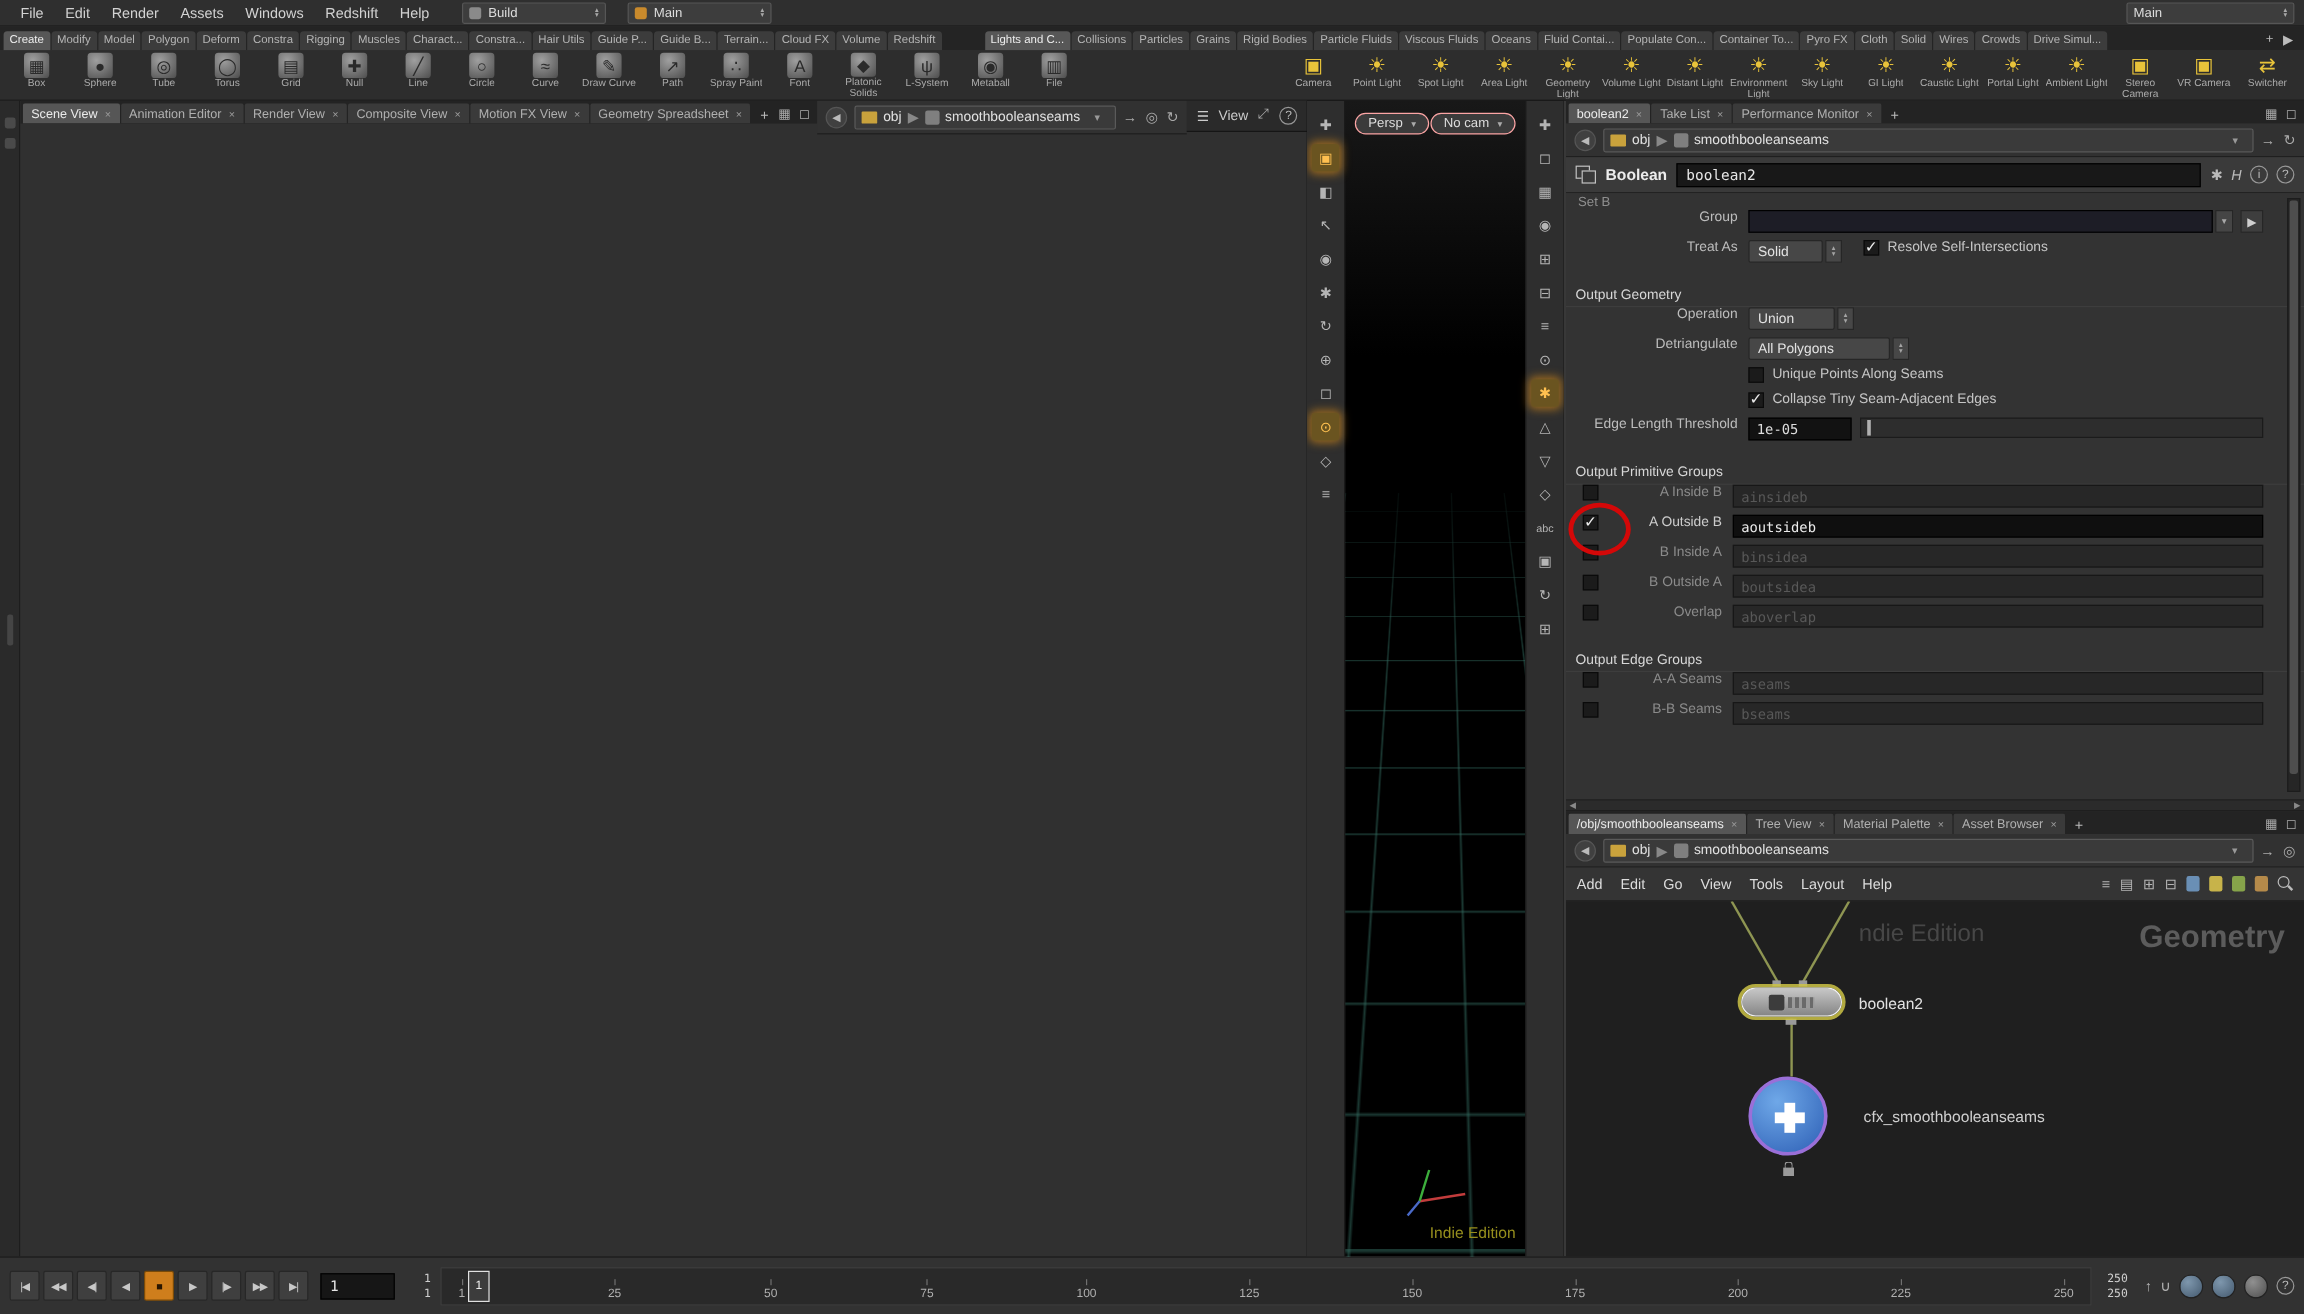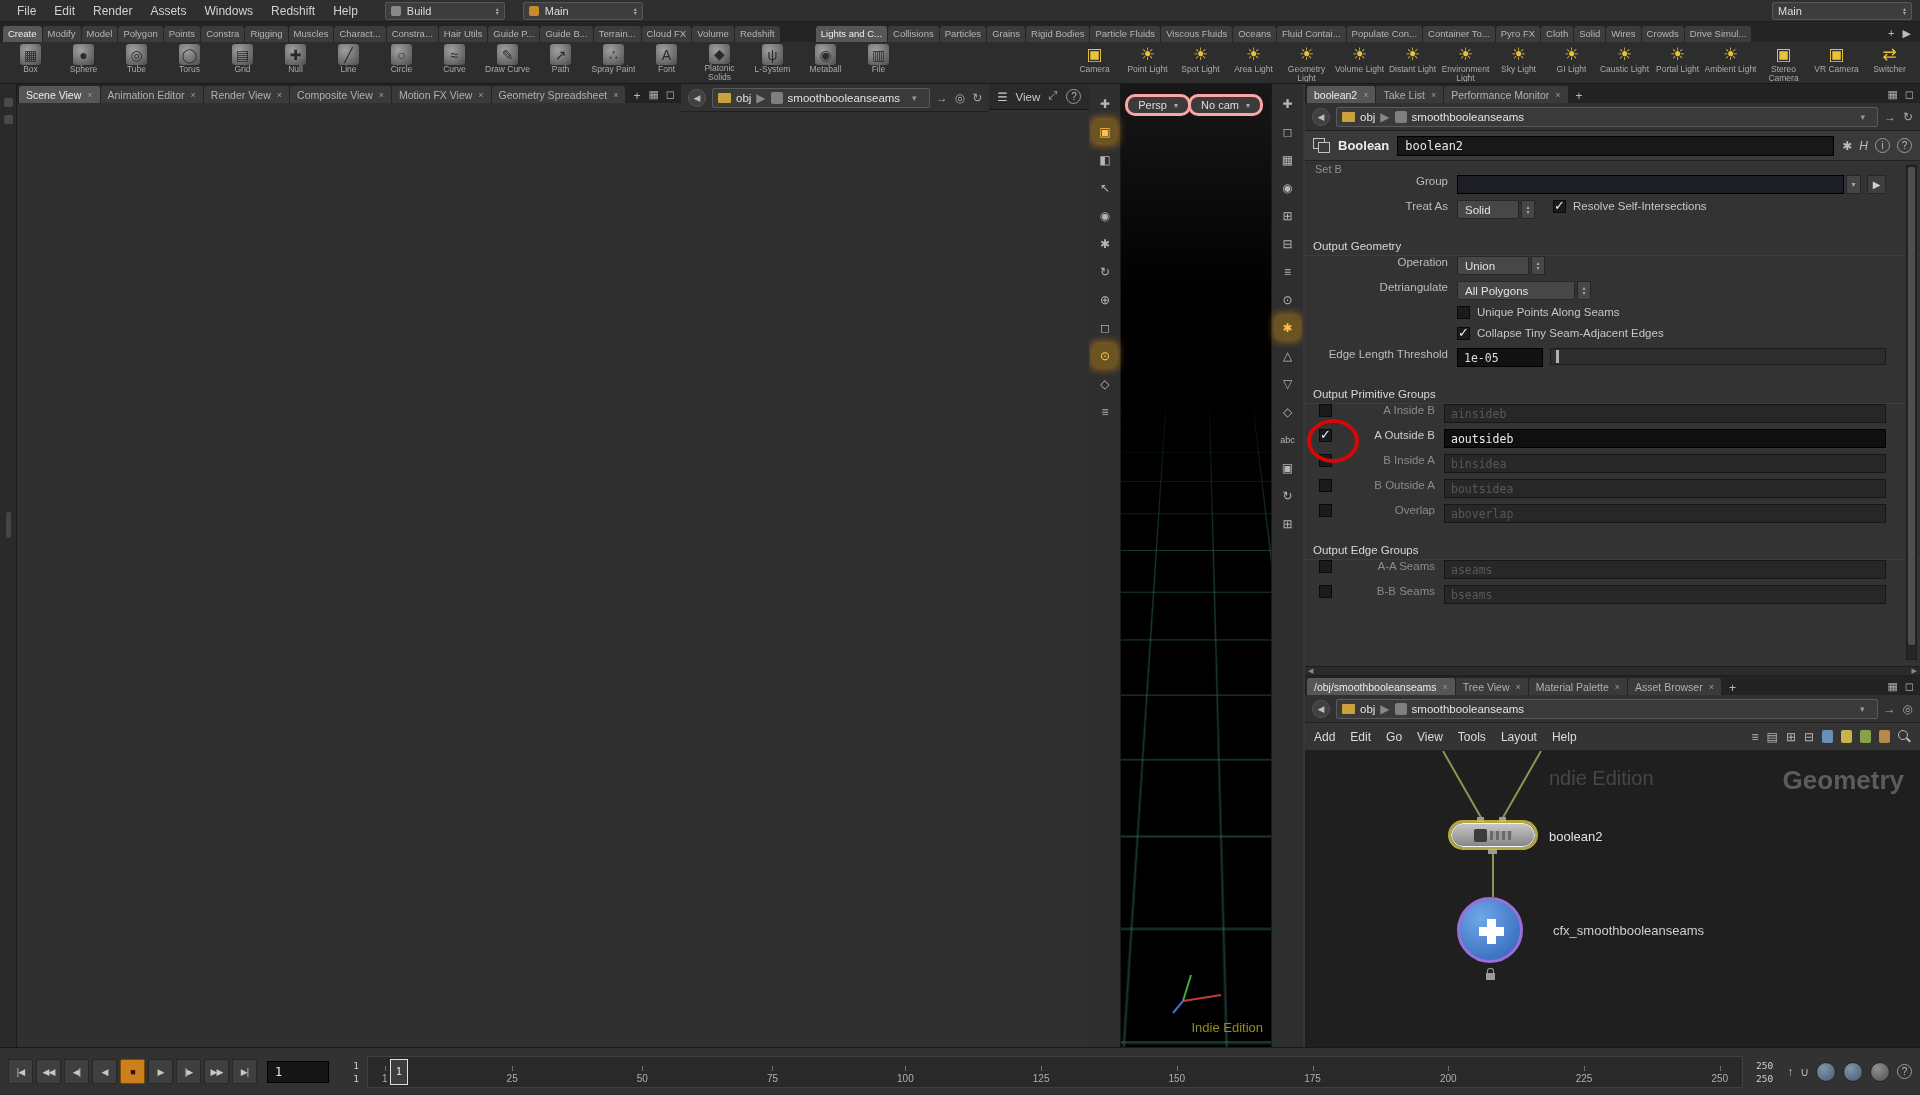--- a/index.html
+++ b/index.html
@@ -69,21 +69,21 @@
   .vt{width:23px;height:23px;border-radius:3px;color:#b5b5b5;display:flex;align-items:center;justify-content:center;font-size:12px;flex:none;}
   .vt.hl{background:#6a5420;box-shadow:0 0 8px 2px rgba(255,160,20,.55);color:#ffc050;}
   .vt.abc{font-size:9px;letter-spacing:0;}
   .vcanvas{position:absolute;left:32px;right:32px;top:0;bottom:0;background:linear-gradient(#181818,#000 22%);overflow:hidden;}
   .vgrid{position:absolute;left:-30%;width:160%;top:34%;height:140%;background:
      repeating-linear-gradient(0deg, rgba(52,110,98,.5) 0 1px, transparent 1px 44px),
      repeating-linear-gradient(90deg, rgba(52,110,98,.5) 0 1px, transparent 1px 44px);
      transform:perspective(760px) rotateX(58deg);transform-origin:50% 0;}
   .vgridfade{position:absolute;left:0;right:0;top:30%;height:18%;background:linear-gradient(#000,transparent);}
   .vsvg{position:absolute;left:0;top:0;}
-  .pill{position:absolute;top:10px;background:#3b3b3b;border:3px solid #fca5a5;border-radius:10px;color:#ddd;font-size:11px;padding:2px 10px;display:flex;gap:7px;align-items:center;z-index:6;}
+  .pill{position:absolute;top:10px;background:#3b3b3b;border:1px solid #fca5a5;border-radius:10px;color:#ddd;font-size:11px;padding:2px 10px;display:flex;gap:7px;align-items:center;z-index:6;}
   .pill .da{font-size:8px;color:#aaa;}
   .pill.persp{right:112px;}
   .pill.cam{right:40px;}
   .anno{position:absolute;left:928px;top:354px;width:330px;color:#e81717;font-weight:bold;font-size:28px;line-height:1.05;text-align:center;text-shadow:1px 2px 2px #2a0000;z-index:6;letter-spacing:.5px;}
   .vwm{position:absolute;right:40px;bottom:12px;color:#968e1d;font-size:13px;z-index:6;}
   .axis{position:absolute;left:48px;bottom:30px;z-index:6;}
 
   
   .phead{display:flex;align-items:center;height:30px;background:#3a3a3a;border-bottom:1px solid #222;padding:0 8px;gap:8px;flex:none;}
   .bool-icon{position:relative;width:17px;height:15px;flex:none;}
@@ -200,21 +200,21 @@
     </div>
   </div>
 
   <div class="shelf-tabs">
     <div class="stabs">
 
     <span class="stab active">Create</span>
         <span class="stab">Modify</span>
         <span class="stab">Model</span>
         <span class="stab">Polygon</span>
-        <span class="stab">Points</span>
+        <span class="stab">Deform</span>
         <span class="stab">Constra</span>
         <span class="stab">Rigging</span>
         <span class="stab">Muscles</span>
         <span class="stab">Charact...</span>
         <span class="stab">Constra...</span>
         <span class="stab">Hair Utils</span>
         <span class="stab">Guide P...</span>
         <span class="stab">Guide B...</span>
         <span class="stab">Terrain...</span>
         <span class="stab">Cloud FX</span>

